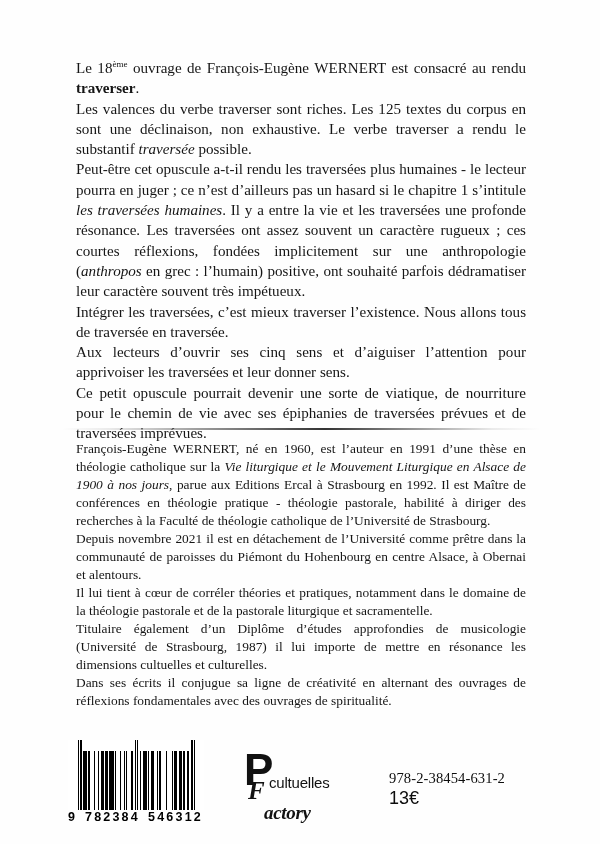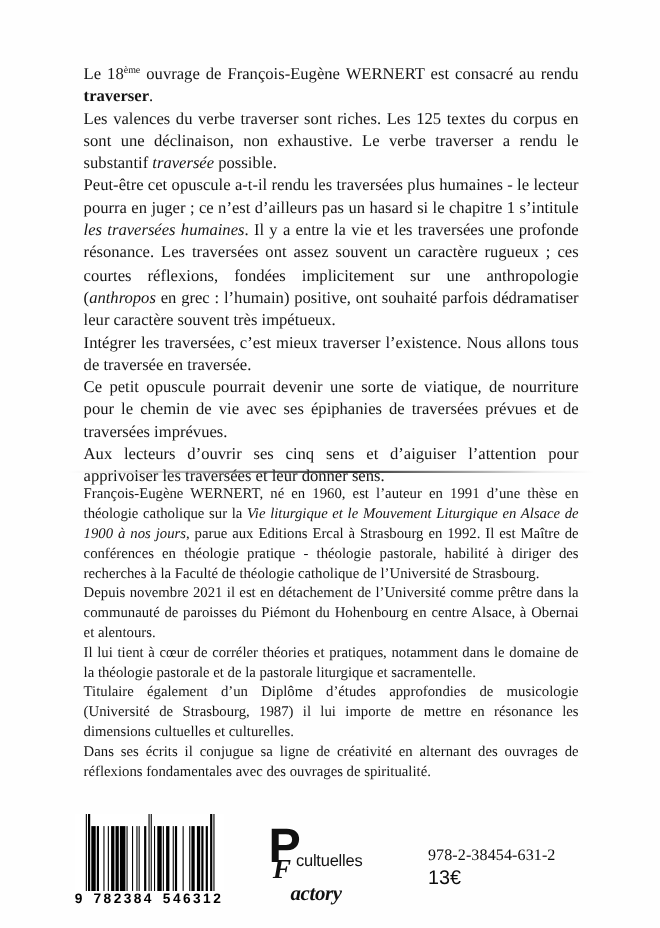--- a/index.html
+++ b/index.html
@@ -202,22 +202,22 @@
     <p>
       <span>Le 18</span><sup class="ord">ème</sup><span> ouvrage de François-Eugène WERNERT est consacré au rendu </span><span class="b">traverser</span><span>.</span>
     </p>
     <p>
       <span>Les valences du verbe traverser sont riches. Les 125 textes du corpus en sont une déclinaison, non exhaustive. Le verbe traverser a rendu le substantif </span><span class="i">traversée</span><span> possible.</span>
     </p>
     <p>
       <span>Peut-être cet opuscule a-t-il rendu les traversées plus humaines - le lecteur pourra en juger ; ce n’est d’ailleurs pas un hasard si le chapitre 1 s’intitule </span><span class="i">les traversées humaines</span><span>. Il y a entre la vie et les traversées une profonde résonance. Les traversées ont assez souvent un caractère rugueux ; ces courtes réflexions, fondées implicitement sur une anthropologie (</span><span class="i">anthropos</span><span> en grec : l’humain) positive, ont souhaité parfois dédramatiser leur caractère souvent très impétueux.</span>
     </p>
     <p>Intégrer les traversées, c’est mieux traverser l’existence. Nous allons tous de traversée en traversée.</p>
+    <p>Aux lecteurs d’ouvrir ses cinq sens et d’aiguiser l’attention pour apprivoiser les traversées et leur donner sens.</p>
     <p>Ce petit opuscule pourrait devenir une sorte de viatique, de nourriture pour le chemin de vie avec ses épiphanies de traversées prévues et de traversées imprévues.</p>
-    <p>Aux lecteurs d’ouvrir ses cinq sens et d’aiguiser l’attention pour apprivoiser les traversées et leur donner sens.</p>
   </div>
 
   <div class="divider"></div>
 
   <div class="bio">
     <p>
       <span>François-Eugène WERNERT, né en 1960, est l’auteur en 1991 d’une thèse en théologie catholique sur la </span><span class="i">Vie liturgique et le Mouvement Liturgique en Alsace de 1900 à nos jours</span><span>, parue aux Editions Ercal à Strasbourg en 1992. Il est Maître de conférences en théologie pratique - théologie pastorale, habilité à diriger des recherches à la Faculté de théologie catholique de l’Université de Strasbourg.</span>
     </p>
     <p>Depuis novembre 2021 il est en détachement de l’Université comme prêtre dans la communauté de paroisses du Piémont du Hohenbourg en centre Alsace, à Obernai et alentours.</p>
     <p>Il lui tient à cœur de corréler théories et pratiques, notamment dans le domaine de la théologie pastorale et de la pastorale liturgique et sacramentelle.</p>

